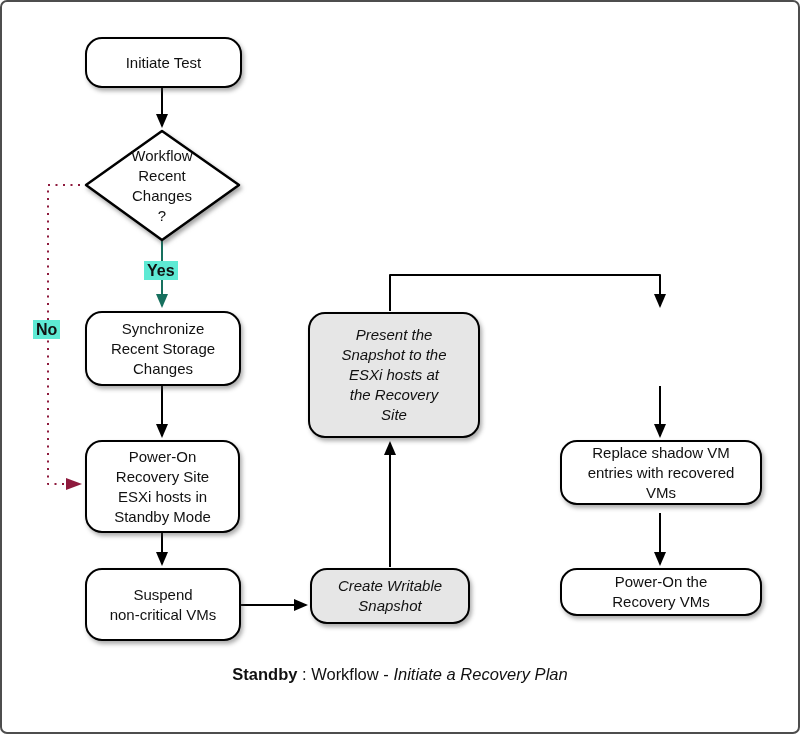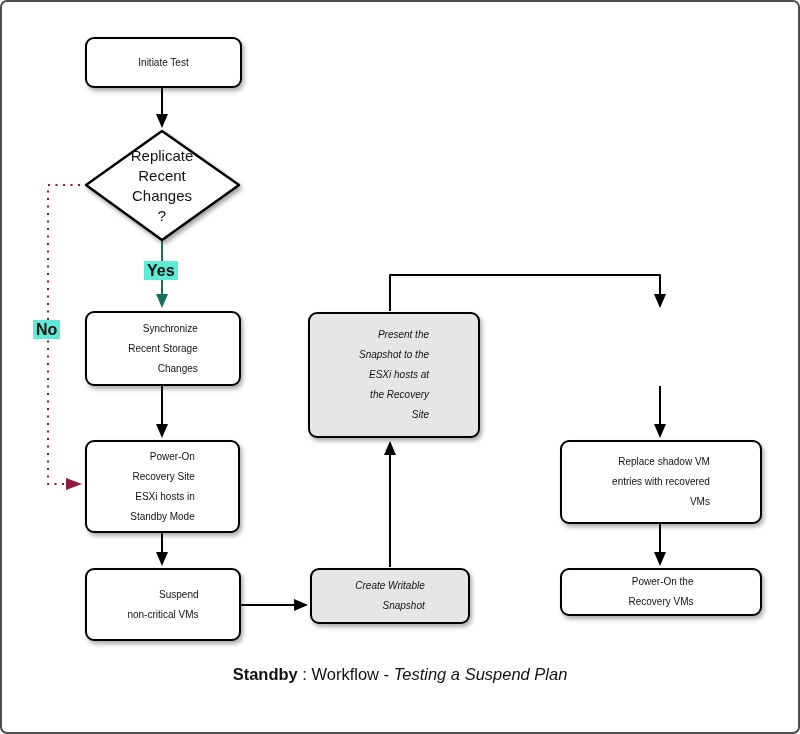--- a/index.html
+++ b/index.html
@@ -16,23 +16,23 @@
   svg.connectors { position:absolute; left:0; top:0; z-index:1; }
   .edge { fill:none; stroke:var(--line-black); stroke-width:2; stroke-linejoin:round; }
   .edge-yes { stroke:var(--accent-yes); }
   .edge-no  { stroke:var(--accent-no); stroke-dasharray:2 5.5; }
   .ah-black { fill:var(--line-black); }
   .ah-teal  { fill:var(--accent-yes); }
   .ah-maroon{ fill:var(--accent-no); }
   .node {
     position:absolute; z-index:2; box-sizing:border-box;
     background:var(--node-fill); border:2px solid var(--line-black);
-    border-radius:9px;
+    border-radius:17px;
     display:flex; align-items:center; justify-content:center;
-    text-align:right; font-size:10px; line-height:20px;
+    text-align:center; font-size:15px; line-height:20px;
     white-space:pre-line;
     box-shadow:2px 3px 4px rgba(70,70,70,0.45);
   }
   .node.alt { background:var(--node-fill-alt); font-style:italic; }
   .diamond-shape { filter:drop-shadow(2px 3px 2px rgba(70,70,70,0.5)); }
   .diamond-label {
     position:absolute; z-index:2; display:flex; align-items:center; justify-content:center;
     text-align:center; font-size:15px; line-height:20px; white-space:pre-line;
   }
   .flow-label {
@@ -73,21 +73,21 @@
     <path class="edge" d="M390,567 L390,443" marker-end="url(#ahB)"></path>
     <path class="edge" d="M390,311 L390,275 L660,275 L660,306" marker-end="url(#ahB)"></path>
     <path class="edge" d="M660,386 L660,436" marker-end="url(#ahB)"></path>
     <path class="edge" d="M660,513 L660,564" marker-end="url(#ahB)"></path>
 
     <polygon class="diamond-shape" points="162,131 239,185 162,240 86,185" fill="#ffffff" stroke="#000" stroke-width="2.5" stroke-linejoin="round"></polygon>
   </svg>
 
   <div class="node" style="left:85px; top:37px; width:157px; height:51px;">Initiate Test</div>
 
-  <div class="diamond-label" style="left:92px; top:138px; width:140px; height:96px;">Replicate
+  <div class="diamond-label" style="left:92px; top:138px; width:140px; height:96px;">Workflow
 Recent
 Changes
 ?</div>
 
   <div class="flow-label" style="left:144px; top:261px;">Yes</div>
 
   <div class="flow-label" style="left:33px; top:320px;">No</div>
 
   <div class="node" style="left:85px; top:311px; width:156px; height:75px;">Synchronize
 Recent Storage
@@ -104,25 +104,25 @@
   <div class="node alt" style="left:310px; top:568px; width:160px; height:56px;">Create Writable
 Snapshot</div>
 
   <div class="node alt" style="left:308px; top:312px; width:172px; height:126px;">Present the
 Snapshot to the
 ESXi hosts at
 the Recovery
 Site</div>
 
 
-  <div class="node" style="left:560px; top:440px; width:202px; height:84px;">Replace shadow VM
+  <div class="node" style="left:560px; top:440px; width:202px; height:65px;">Replace shadow VM
 entries with recovered
 VMs</div>
 
   <div class="node" style="left:560px; top:568px; width:202px; height:48px;">Power-On the
 Recovery VMs</div>
 
   <div class="caption">
-    <span class="bold">Standby</span><span> : Workflow - </span><span class="italic">Testing a Suspend Plan</span>
+    <span class="bold">Standby</span><span> : Workflow - </span><span class="italic">Initiate a Recovery Plan</span>
   </div>
 
   <div class="frame"></div>
 </div>
 
 </body></html>

